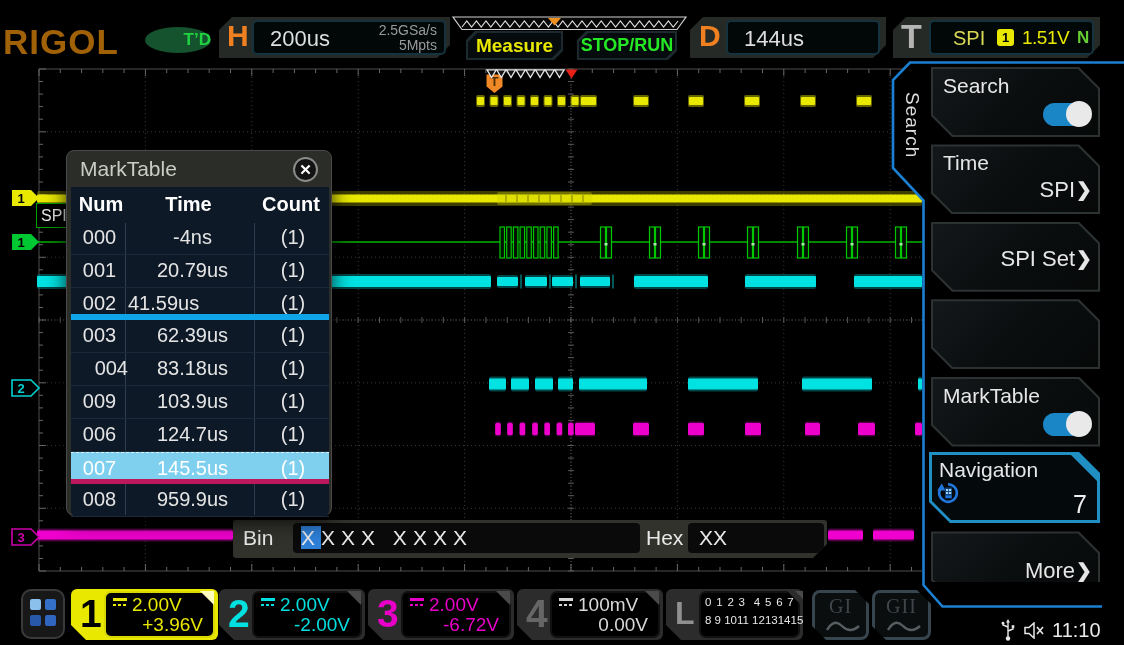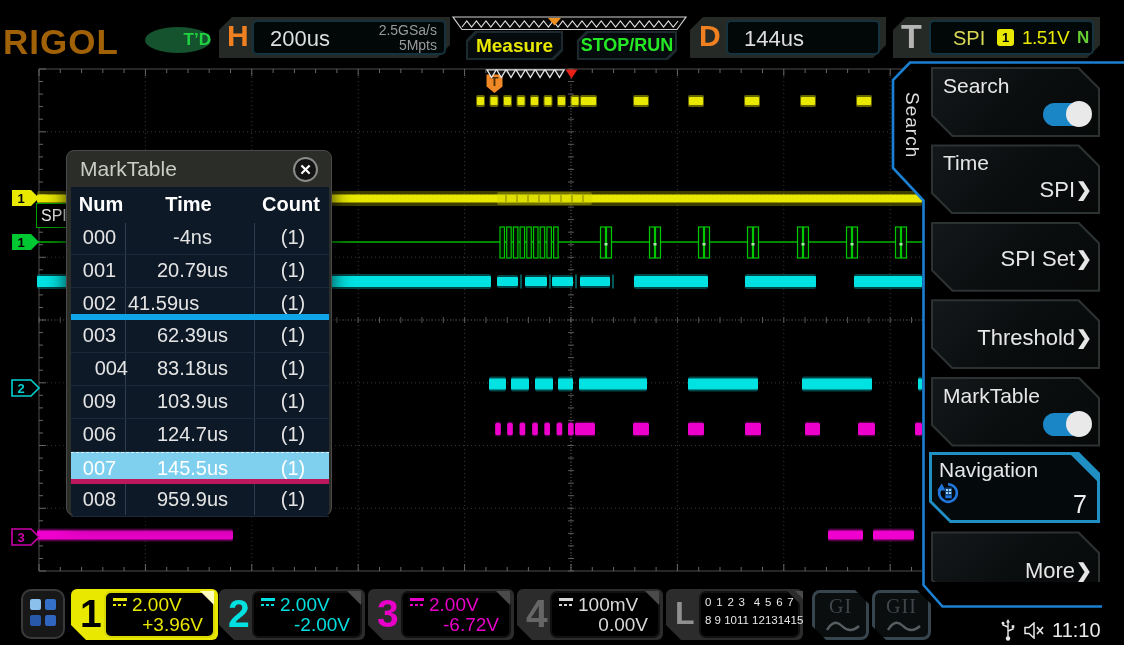--- a/index.html
+++ b/index.html
@@ -458,21 +458,20 @@
       <div class="inner"></div>
       <div class="mlabel">Time</div>
       <div class="mval" style="bottom:11px">SPI<span class="chev">❯</span></div>
     </div>
 <div class="mitem" style="top:221.8px">
       <div class="inner"></div>
       <div class="mval" style="top:24px">SPI Set<span class="chev">❯</span></div>
     </div>
 <div class="mitem" style="top:299.2px">
       <div class="inner"></div>
-      <div class="mval" style="top:26px">Threshold<span class="chev">❯</span></div>
     </div>
 <div class="mitem" style="top:376.6px">
       <div class="inner"></div>
       <div class="mlabel">MarkTable</div>
       <div class="tog" style="left:112px;top:36px">
         <div class="knob"></div>
       </div>
     </div>
 <div class="abs" style="left:929px;top:452px;width:171px;height:71px;background:#1f8fc4;z-index:2;
  clip-path:polygon(0 0,calc(100% - 21px) 0,100% 21px,100% 100%,21px 100%,0 calc(100% - 21px))">
@@ -547,20 +546,31 @@
           <span class="abs" style="left:57px;top:4px;width:129px;text-align:center">145.5us</span>
           <span class="abs" style="left:186px;top:4px;width:72px;text-align:center">(1)</span>
         </div>
 <div class="abs" style="left:0;top:297.4px;width:258px;height:32.8px;border-bottom:1px solid #1b2a3a;color:#e4e4e4;font-size:20px">
           <span class="abs" style="left:0;top:4px;width:57px;text-align:center">008</span>
           <span class="abs" style="left:57px;top:4px;width:129px;text-align:center">959.9us</span>
           <span class="abs" style="left:186px;top:4px;width:72px;text-align:center">(1)</span>
         </div>
 </div>
     </div>
+<div class="abs" style="z-index:4;left:233px;top:520px;width:594px;height:38px;background:#31322c;border-radius:3px;
+ clip-path:polygon(0 0,100% 0,100% calc(100% - 14px),calc(100% - 14px) 100%,0 100%)">
+ <div class="abs" style="left:10px;top:6px;color:#e8e8e8;font-size:21px">Bin</div>
+ <div class="abs" style="left:60px;top:3px;width:347px;height:30px;background:#0a0a0a;border-radius:4px">
+   <div class="abs" style="left:8px;top:3px;font-size:21px;letter-spacing:6px;color:#e8e8e8"><span style="background:#2e7fd8">X</span>XXX&nbsp;XXXX</div>
+ </div>
+ <div class="abs" style="left:413px;top:6px;color:#e8e8e8;font-size:21px">Hex</div>
+ <div class="abs" style="left:455px;top:3px;width:136px;height:30px;background:#0a0a0a;border-radius:4px">
+   <div class="abs" style="left:11px;top:3px;font-size:21px;color:#e8e8e8">XX</div>
+ </div>
+</div>
 <div class="abs" style="z-index:5;left:0;top:582px;width:1124px;height:63px;background:#000"></div>
 <div class="abs" style="z-index:6;left:21px;top:589px;width:44px;height:50px;background:#181818;border:2px solid #3a3a3a;border-radius:10px">
 <div class="abs" style="left:7px;top:8px;width:11px;height:11px;background:#8cc0ec;border-radius:2px"></div>
 <div class="abs" style="left:22px;top:8px;width:11px;height:11px;background:#3470c8;border-radius:2px"></div>
 <div class="abs" style="left:7px;top:24px;width:11px;height:11px;background:#2858aa;border-radius:2px"></div>
 <div class="abs" style="left:22px;top:24px;width:11px;height:11px;background:#3066c0;border-radius:2px"></div>
 </div>
 <div class="chbox" style="z-index:6;left:71px;width:147px;background:#e8e800">
 <div class="chnum" style="color:#000">1</div>
 <div class="chpanel" style="width:111px;border:2px solid #d8d800;clip-path:polygon(0 0,calc(100% - 13px) 0,100% 13px,100% 100%,0 100%)"></div>

